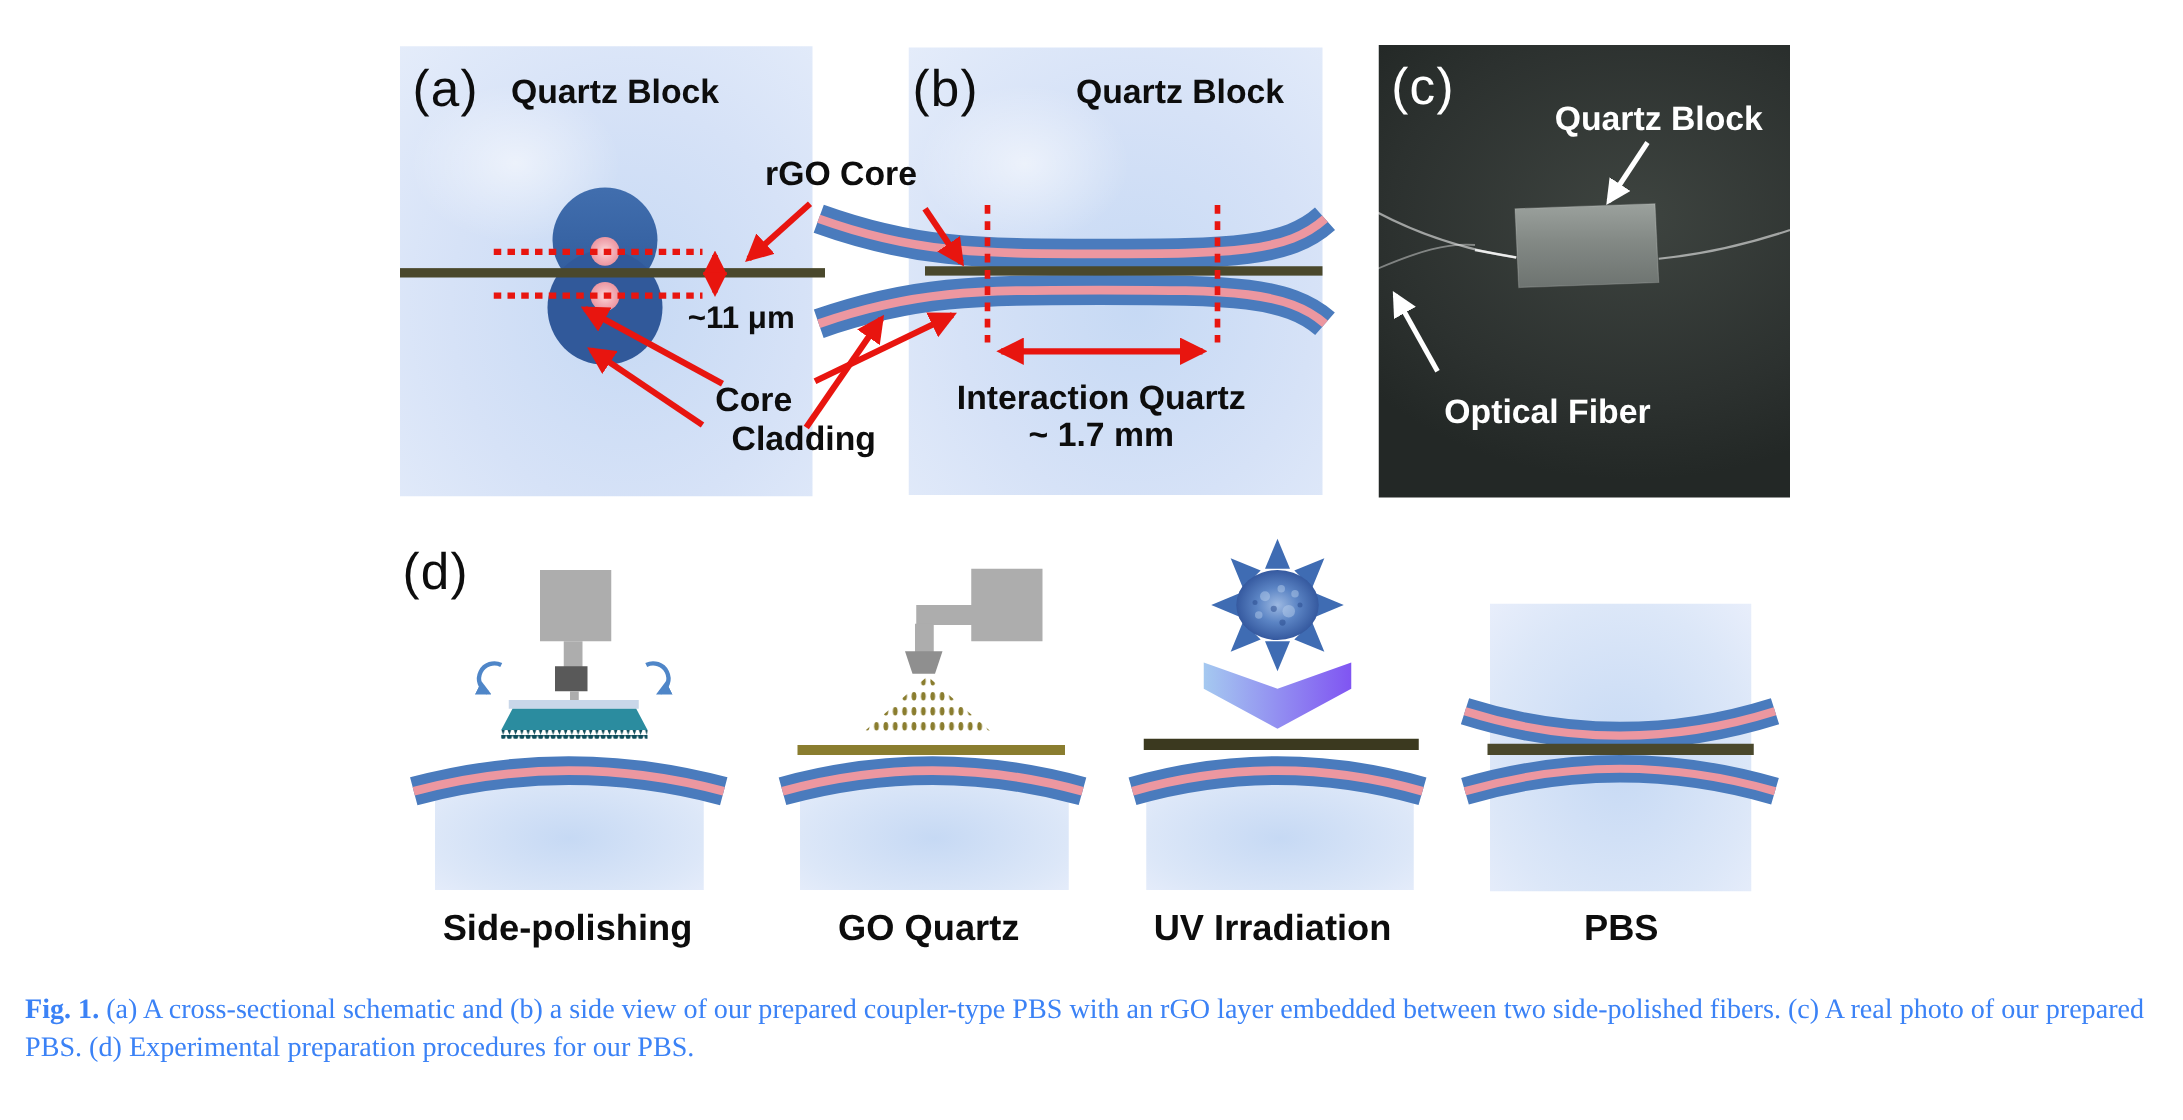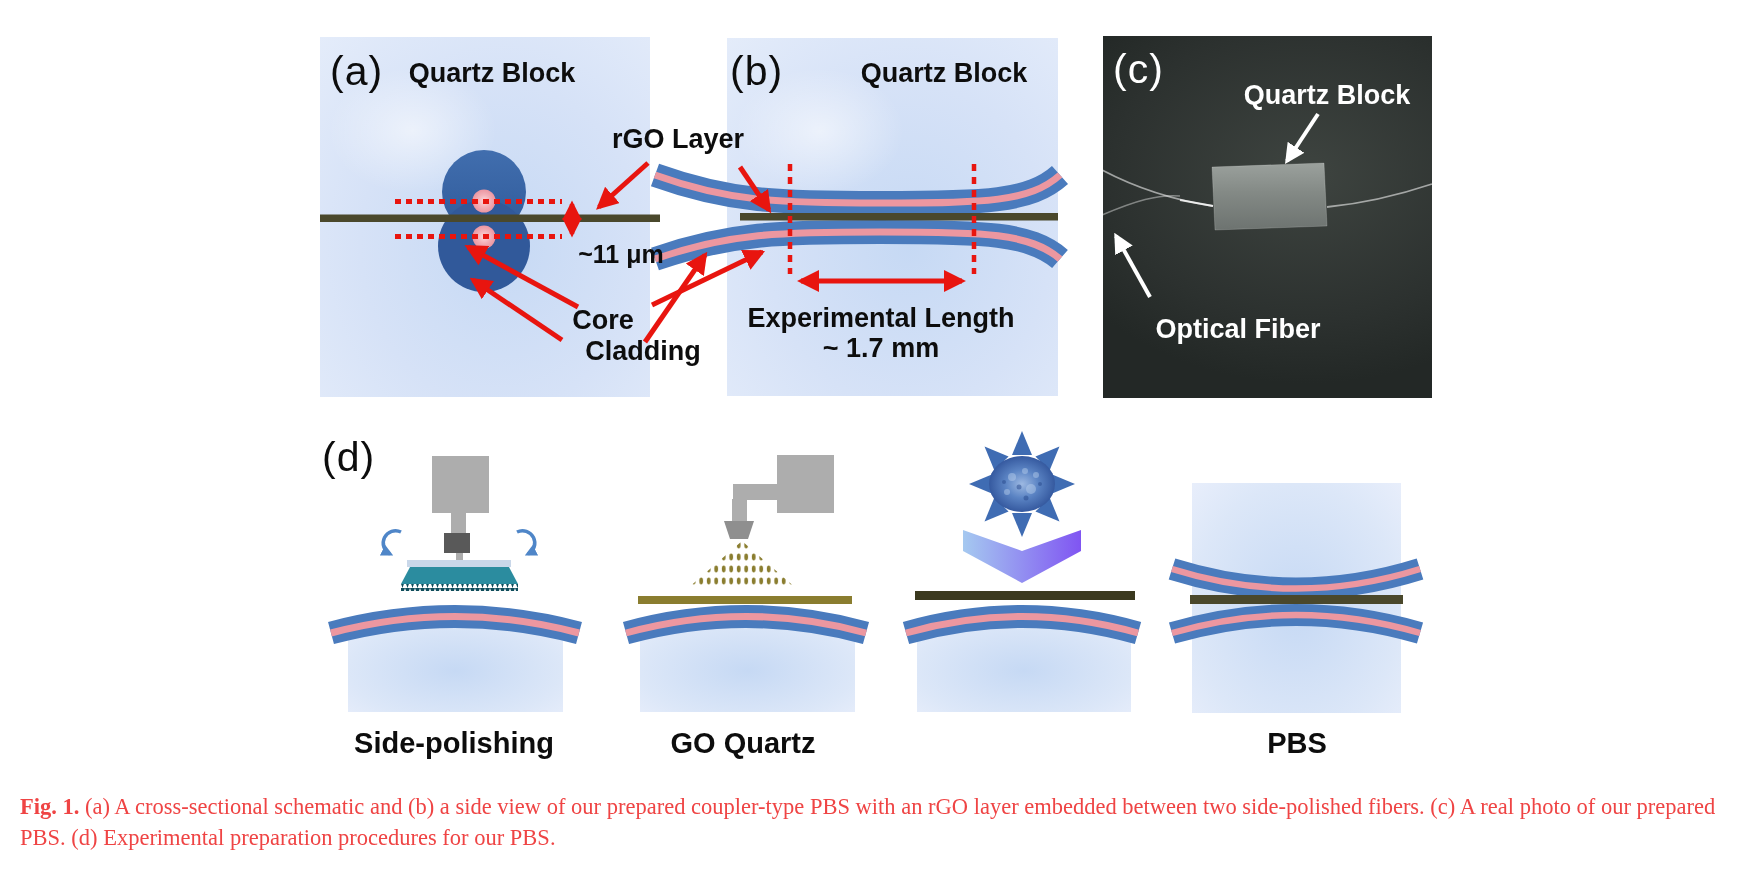--- a/index.html
+++ b/index.html
@@ -12,24 +12,24 @@
   .qblock-d{position:absolute;
     background:radial-gradient(ellipse at 50% 55%, #c6d9f4 0%, #dce7f8 70%, #e8eefb 100%);}
   .photo{position:absolute;
     background:radial-gradient(280px 210px at 62% 38%, #3e4440 0%, #2c312f 70%, #232826 100%);}
   svg.overlay{position:absolute;left:0;top:0;z-index:5;pointer-events:none;}
   .flabel{position:absolute;z-index:10;font-weight:bold;color:#0d0d0d;white-space:nowrap;}
   .cx{transform:translateX(-50%);}
   .pletter{position:absolute;z-index:10;font-weight:400;color:#0d0d0d;font-size:41px;letter-spacing:1px;white-space:nowrap;}
   .white{color:#fff;}
   .t27{font-size:27px;}
-  .t25{font-size:25px;margin-left:28px;}
+  .t25{font-size:25px;}
   .t29{font-size:29px;}
   .caption{position:absolute;z-index:10;left:20px;top:791px;width:1714px;
-    font-family:"Liberation Serif",serif;font-size:22.5px;line-height:31px;color:#ef4444;}
+    font-family:"Liberation Serif",serif;font-size:22.5px;line-height:31px;color:#3b82f6;}
   .caption .tag{font-weight:bold;}
 </style>
 </head>
 <body>
 
 <div id="canvas">
 
   <div class="qblock" style="left:320px;top:37px;width:330px;height:360px;"></div>
   <div class="qblock" style="left:727px;top:38px;width:331px;height:358px;"></div>
   <div class="photo" style="left:1103px;top:36px;width:329px;height:362px;"></div>
@@ -183,34 +183,35 @@
       <path d="M1172,569 Q1296,608 1420,569" stroke="#4a7bbd" stroke-width="22" fill="none"></path>
       <path d="M1172,569 Q1296,608 1420,569" stroke="#ec97a0" stroke-width="6.5" fill="none"></path>
       <path d="M1172,633 Q1296,597 1420,633" stroke="#4a7bbd" stroke-width="22" fill="none"></path>
       <path d="M1172,633 Q1296,597 1420,633" stroke="#ec97a0" stroke-width="6.5" fill="none"></path>
       <rect x="1190" y="595" width="213" height="9" fill="#4a482c"></rect>
     </g>
   </svg>
 
   <div class="pletter" style="left:330px;top:48px;">(a)</div>
   <div class="flabel t27 cx" style="left:492px;top:58px;">Quartz Block</div>
-  <div class="flabel t27" style="left:612px;top:124px;">rGO Layer</div>
+  <div class="flabel t27" style="left:612px;top:124px;">rGO Core</div>
   <div class="flabel t25 cx" style="left:593px;top:240px;">~11 μm</div>
   <div class="flabel t27 cx" style="left:603px;top:305px;">Core</div>
   <div class="flabel t27 cx" style="left:608px;top:336px;margin-left:35px;">Cladding</div>
 
   <div class="pletter" style="left:730px;top:48px;">(b)</div>
   <div class="flabel t27 cx" style="left:944px;top:58px;">Quartz Block</div>
-  <div class="flabel t27 cx" style="left:881px;top:303px;">Experimental Length</div>
+  <div class="flabel t27 cx" style="left:881px;top:303px;">Interaction Quartz</div>
   <div class="flabel t27 cx" style="left:881px;top:333px;">~ 1.7 mm</div>
 
   <div class="pletter white" style="left:1113px;top:46px;">(c)</div>
   <div class="flabel t27 white cx" style="left:1327px;top:80px;">Quartz Block</div>
   <div class="flabel t27 white cx" style="left:1238px;top:314px;text-align:right;">Optical Fiber</div>
 
   <div class="pletter" style="left:322px;top:434px;">(d)</div>
   <div class="flabel t29 cx" style="left:454px;top:727px;">Side-polishing</div>
   <div class="flabel t29 cx" style="left:743px;top:727px;">GO Quartz</div>
+  <div class="flabel t29 cx" style="left:1018px;top:727px;">UV Irradiation</div>
   <div class="flabel t29 cx" style="left:1297px;top:727px;">PBS</div>
 
   <div class="caption"><span class="tag">Fig. 1.</span><span> (a) A cross-sectional schematic and (b) a side view of our prepared coupler-type PBS with an rGO layer embedded between two side-polished fibers. (c) A real photo of our prepared PBS. (d) Experimental preparation procedures for our PBS.</span></div>
 
 </div>
 
 </body></html>

